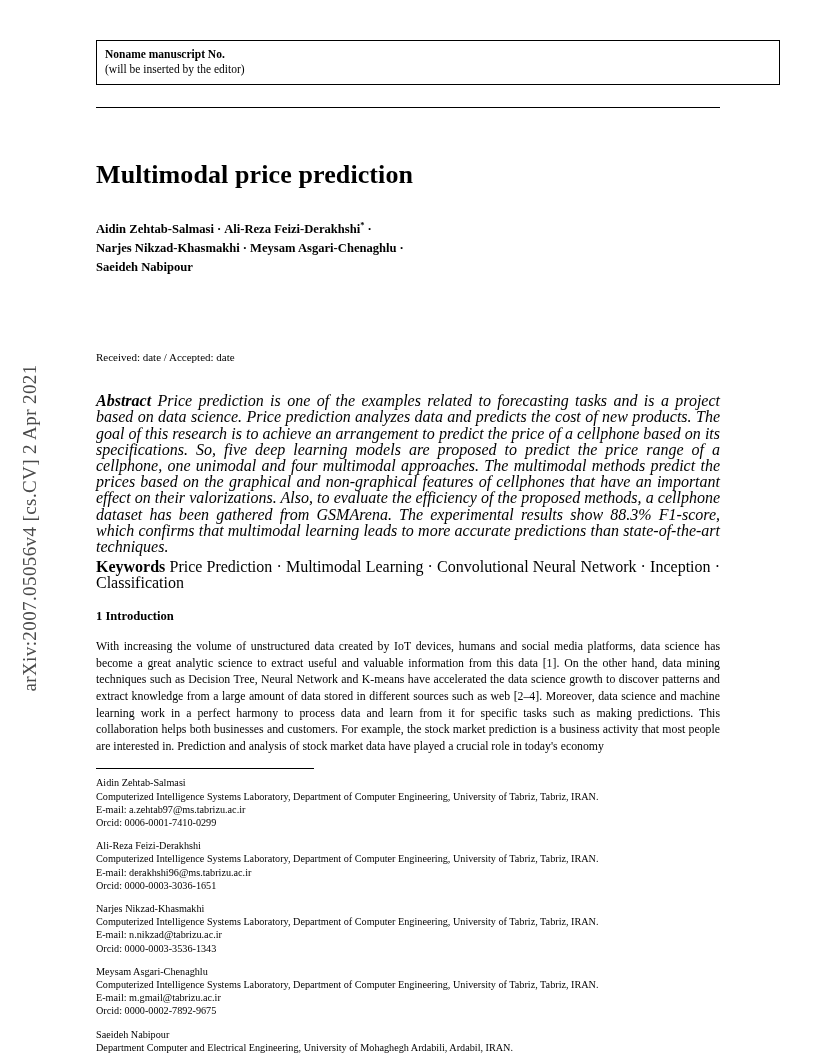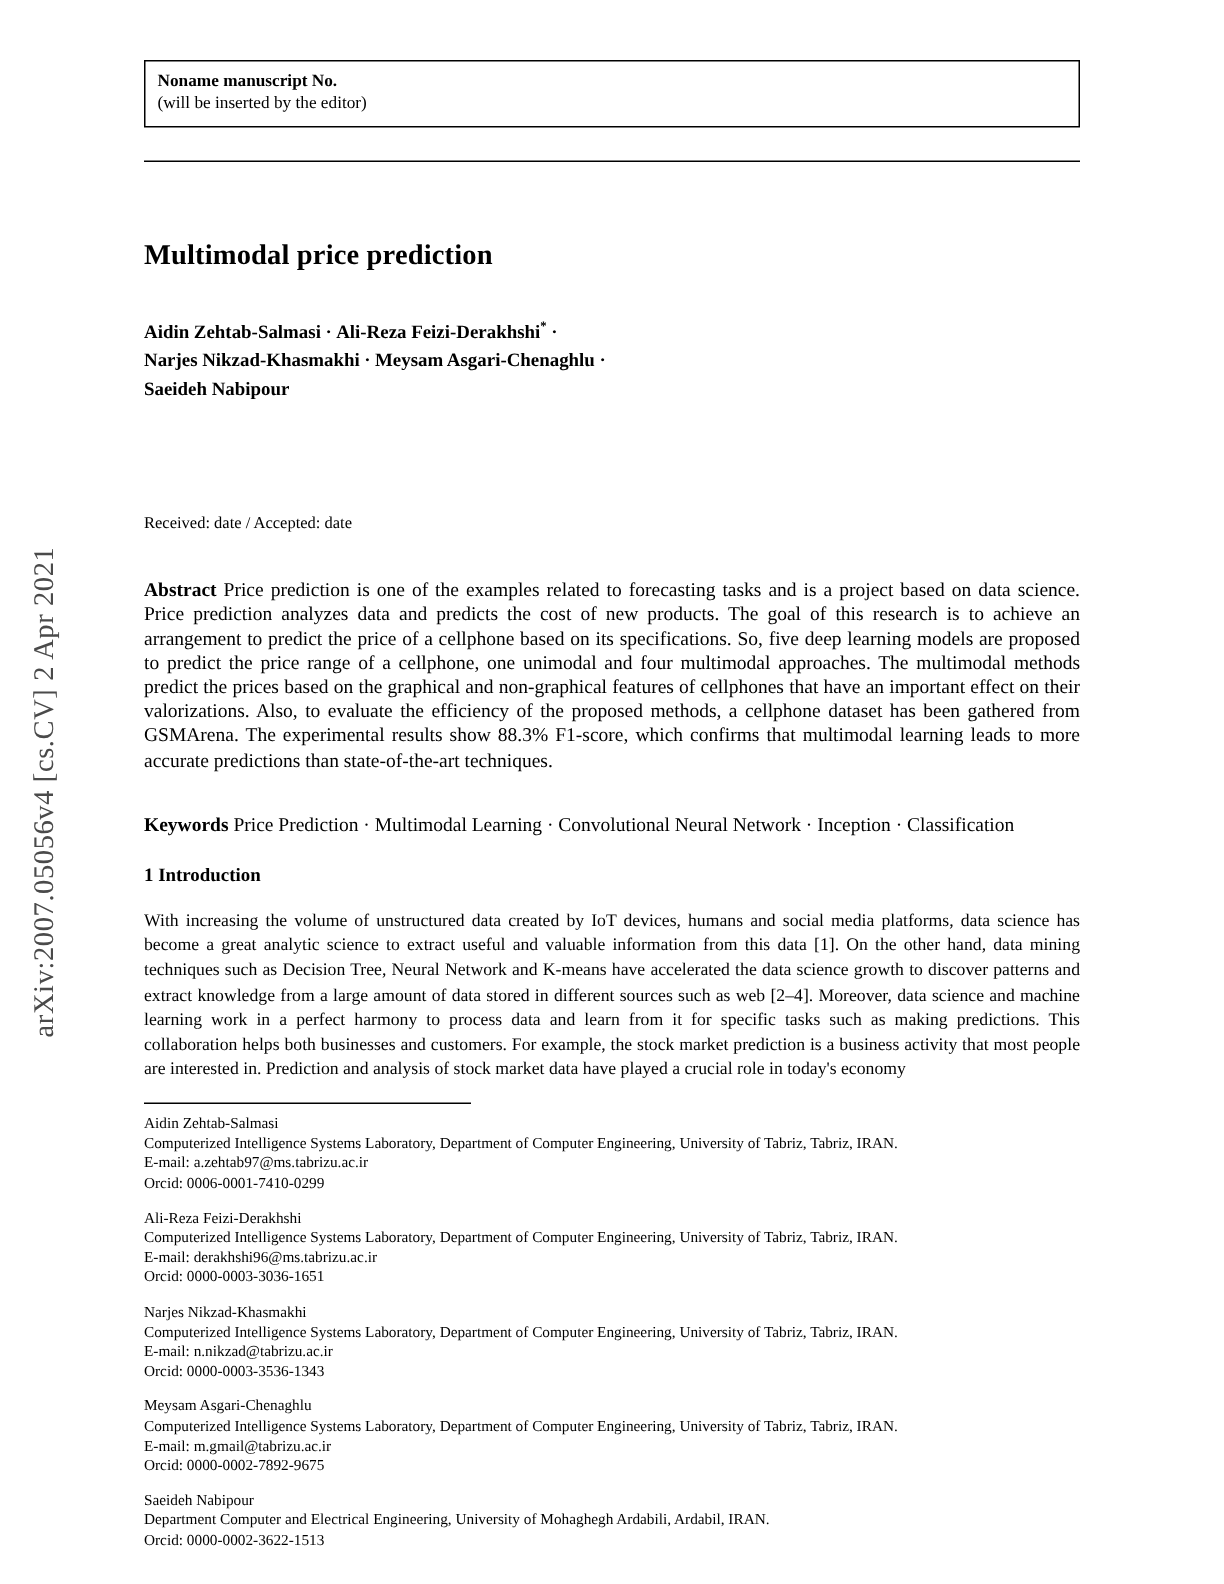--- a/index.html
+++ b/index.html
@@ -43,42 +43,42 @@
     position: absolute;
     left: 96px;
     top: 40px;
     width: 624px;
   }
 
   
   .manuscript-box {
     border: 1px solid #000;
     padding: 6px 8px 7px 8px;
-    width: 624px;
+    width: 684px;
     box-sizing: border-box;
     margin-left: 0;
   }
   .manuscript-box .line1 {
     font-weight: bold;
     font-size: 11.5px;
     line-height: 15px;
   }
   .manuscript-box .line2 {
     font-size: 11.5px;
     line-height: 15px;
   }
 
   .rule {
     border-top: 1.6px solid #000;
     margin-top: 22px;
     width: 624px;
   }
 
   .title {
-    font-size: 19px;
+    font-size: 26px;
     font-weight: bold;
     margin-top: 52px;
     letter-spacing: 0.1px;
   }
 
   .authors {
     margin-top: 26px;
     font-size: 12.6px;
     font-weight: bold;
     line-height: 19px;
@@ -92,31 +92,32 @@
     vertical-align: super;
   }
 
   .received {
     margin-top: 74px;
     font-size: 11px;
   }
 
   .abstract {
     margin-top: 30px;
-    font-size: 13px;
+    font-size: 16px;
     line-height: 16.2px;
     text-align: justify;
+    font-style: italic;
   }
   .abstract .head {
     font-weight: bold;
   }
 
   .keywords {
-    margin-top: 27px;
-    font-size: 13px;
+    margin-top: 4px;
+    font-size: 16px;
     line-height: 16px;
     text-align: justify;
   }
   .keywords .head {
     font-weight: bold;
   }
 
   .section-title {
     margin-top: 18px;
     font-size: 12.6px;

